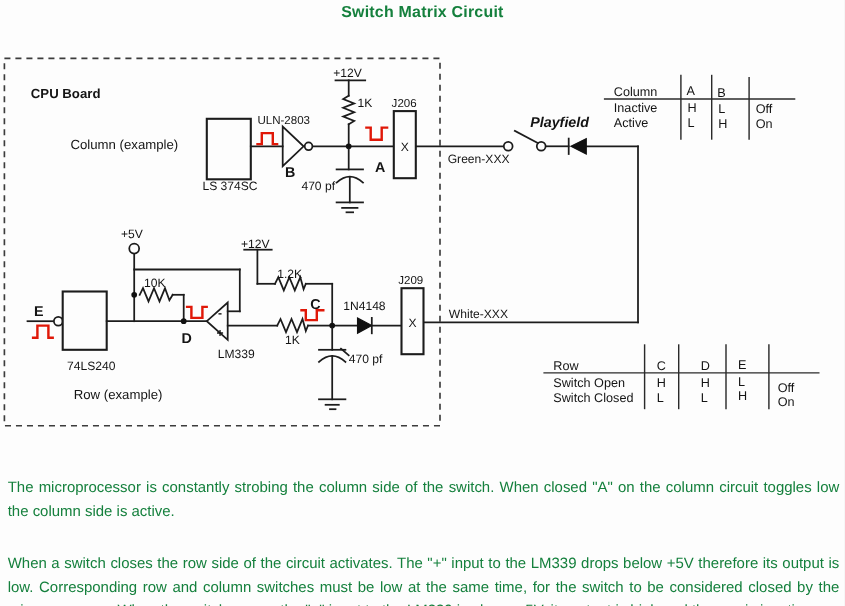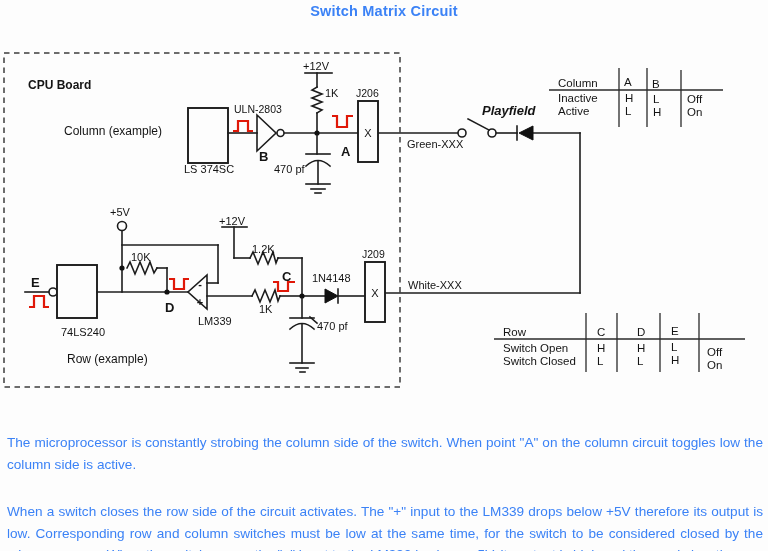--- a/index.html
+++ b/index.html
@@ -1,17 +1,17 @@
 <!DOCTYPE html>
 <html><head>
 <meta charset="utf-8">
 <style>
   html,body{margin:0;padding:0;background:#e8e8e8;}
   .page{position:relative;width:768px;height:551px;background:#fdfdfd;overflow:hidden;
-        font-family:"Liberation Sans",sans-serif;color:#3b82f6;}
+        font-family:"Liberation Sans",sans-serif;color:#15803d;}
   .title{position:absolute;top:3px;left:0;width:768px;text-align:center;
          font-size:14.5px;font-weight:bold;letter-spacing:.2px;}
   .diagram{position:absolute;top:0;left:0;}
   
   .w{stroke:#1c1c1c;stroke-width:1.6;fill:none;stroke-linecap:square;}
   .w2{stroke:#1c1c1c;stroke-width:1.9;fill:#fdfdfd;}
   .dash{stroke:#3c3c3c;stroke-width:1.5;fill:none;stroke-dasharray:5.5 4.5;}
   .red{stroke:#e01808;stroke-width:2.2;fill:none;stroke-linejoin:miter;}
   .dot{fill:#111;stroke:none;}
   .fillb{fill:#111;stroke:#111;stroke-width:1;}
@@ -233,17 +233,17 @@
         <text class="tt" x="503" y="365">Switch Closed</text>
         <text class="tt" x="597" y="365">L</text>
         <text class="tt" x="637" y="365">L</text>
         <text class="tt" x="671" y="364">H</text>
         <text class="tt" x="707" y="369">On</text>
       </g>
     </g>
   </svg>
 
   <div class="paras">
-    <p>The microprocessor is constantly strobing the column side of the switch.  When point "A" on the column circuit toggles low the column side is active.</p>
+    <p>The microprocessor is constantly strobing the column side of the switch.  When closed "A" on the column circuit toggles low the column side is active.</p>
     <p>When a switch closes the row side of the circuit activates.  The "+" input to the LM339 drops below +5V therefore its output is low.  Corresponding row and column switches must be  low at the same time, for the switch to be considered closed by the microprocessor.  When the switch opens, the "+" input to the LM339 is above +5V, its output is high and the row is inactive.</p>
   </div>
 
 </div>
 
 </body></html>

